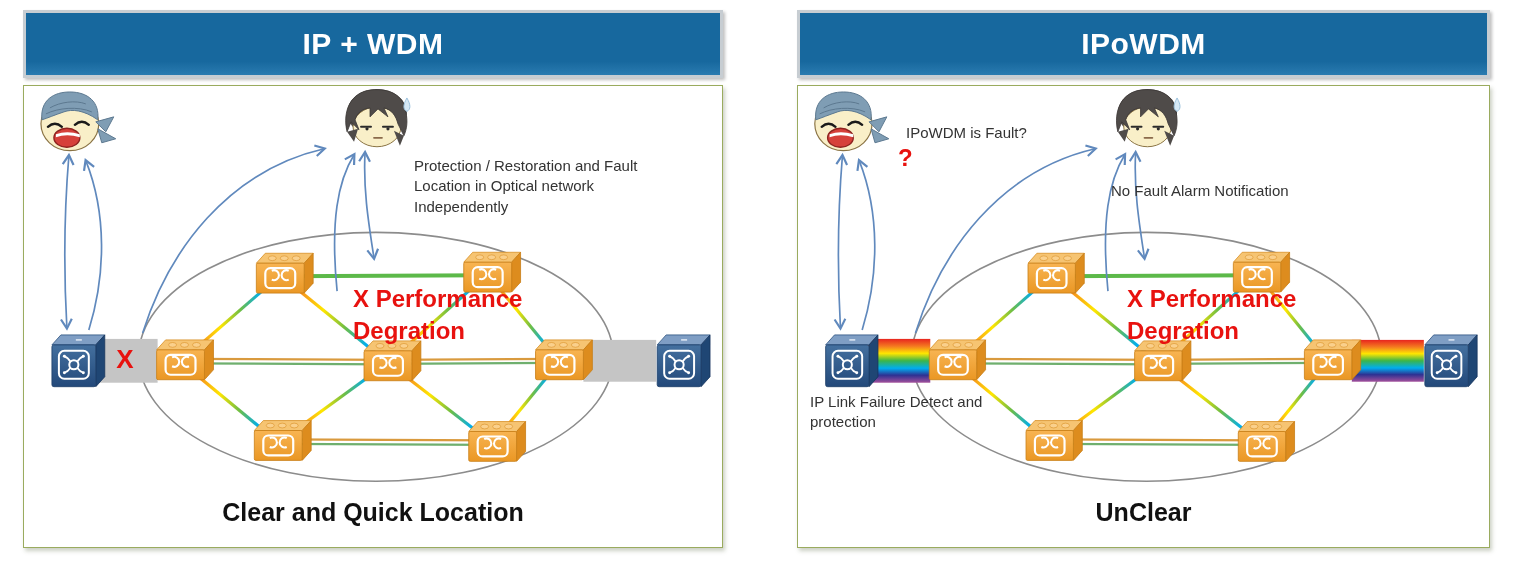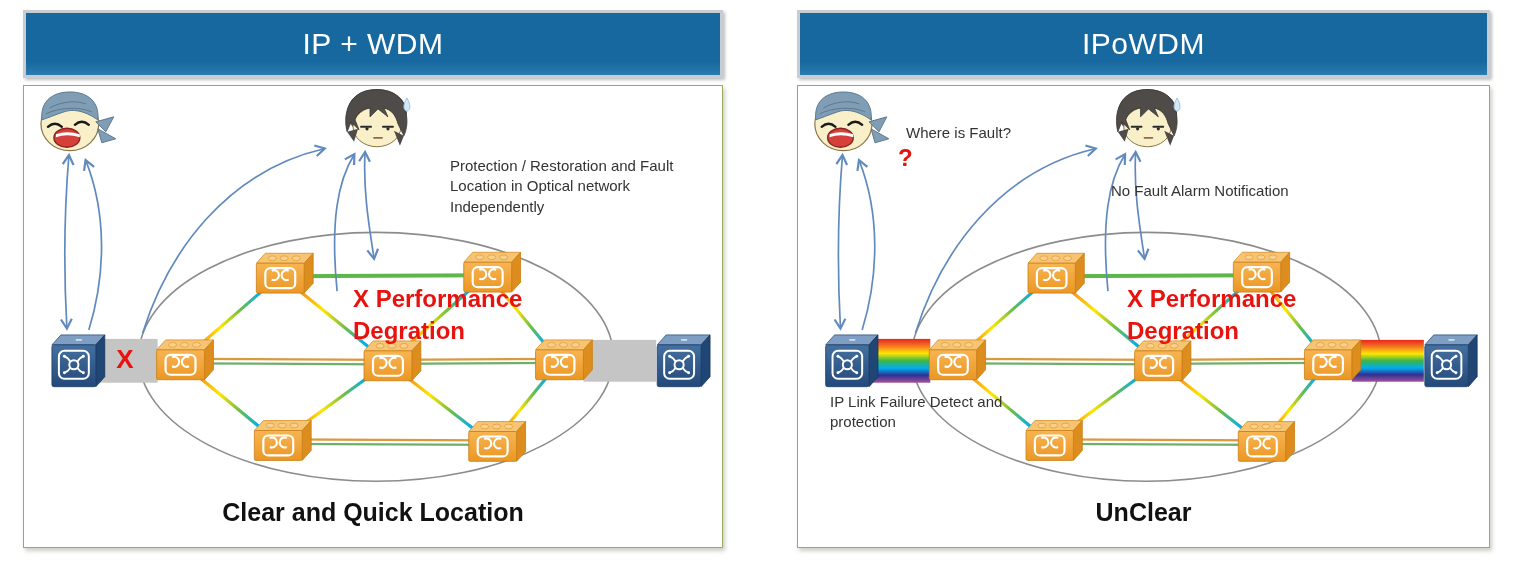--- a/index.html
+++ b/index.html
@@ -3,31 +3,31 @@
 <meta charset="utf-8">
 <style>
   html,body{margin:0;padding:0;background:#fff;}
   .canvas{position:relative;width:1536px;height:586px;background:#fff;overflow:hidden;
           font-family:"Liberation Sans",sans-serif;}
   .panel{position:absolute;top:10px;width:700px;}
   .panel.p1{width:693px;}
   .panel-header{box-sizing:border-box;height:68px;border:3px solid var(--header-border,#C7CDD2);
     background:linear-gradient(180deg,var(--header-blue,#17689E) 0%,var(--header-blue,#17689E) 78%,#2A7BB0 100%);
     box-shadow:2px 2px 3px rgba(0,0,0,.25);display:flex;align-items:center;justify-content:center;}
-  .panel-title{color:#fff;font-size:30px;font-weight:normal;letter-spacing:.5px;}
+  .panel-title{color:#fff;font-size:30px;font-weight:bold;letter-spacing:.5px;}
   .panel-body{box-sizing:border-box;position:relative;margin-top:7px;height:463px;background:#fff;
     border:1px solid var(--panel-border,#9AAB5E);box-shadow:2px 3px 4px rgba(110,120,90,.35);}
   .diagram{position:absolute;left:0;top:0;width:100%;height:100%;}
   .lbl{position:absolute;font-size:15px;line-height:1.35;color:var(--text-dark,#333);white-space:pre-line;z-index:3;}
   .noc-lbl{left:74px;top:96px;}
   .p1 .noc-lbl{left:108px;top:37px;}
-  .field-lbl{left:426px;top:70px;width:260px;}
+  .field-lbl{left:390px;top:70px;width:260px;}
   .p1 .field-lbl{left:313px;top:95px;width:280px;}
   .router-note{left:10px;top:306px;width:220px;}
-  .p1 .router-note{left:12px;top:306px;margin-left:20px;}
+  .p1 .router-note{left:12px;top:306px;}
   .degradation{position:absolute;left:329px;top:197px;width:200px;font-size:24px;font-weight:bold;
     color:var(--accent-red,#E8120F);line-height:1.32;white-space:pre-line;z-index:3;}
   .caption{position:absolute;left:0;top:412px;width:100%;text-align:center;font-size:25px;
     font-weight:bold;color:#111;z-index:3;}
   .link-x{position:absolute;left:86px;top:258px;width:30px;text-align:center;font-size:26px;
     font-weight:bold;color:var(--accent-red,#E8120F);z-index:3;}
   .question{position:absolute;left:100px;top:58px;font-size:24px;font-weight:bold;
     color:var(--accent-red,#E8120F);z-index:3;}
   
   .ring{fill:none;stroke:var(--ellipse-gray,#8C8C8C);stroke-width:1.6;}
@@ -229,21 +229,21 @@
         <g>
           <path class="arr both" d="M45,70 C40,130 40,190 43,243"></path>
           <path class="arr end" d="M65,245 C82,190 83,128 62,75"></path>
           <path class="arr end" d="M119,248 C145,165 205,85 301,63"></path>
           <path class="arr end" d="M314,206 C307,135 315,95 331,69"></path>
           <path class="arr both" d="M342,67 C340,105 346,140 351,173"></path>
         </g>
         <use href="#face-operator" transform="translate(46,36)"></use>
         <use href="#face-engineer" transform="translate(354,33)"></use>
       </svg>
-      <div class="lbl noc-lbl">Where is Fault?</div>
+      <div class="lbl noc-lbl">IPoWDM is Fault?</div>
       <div class="question">?</div>
       <div class="lbl field-lbl">No Fault Alarm Notification</div>
       <div class="degradation">X Performance
 Degration</div>
       <div class="lbl router-note">IP Link Failure Detect and
 protection</div>
       <div class="caption">UnClear</div>
     </div>
   </section>
 

